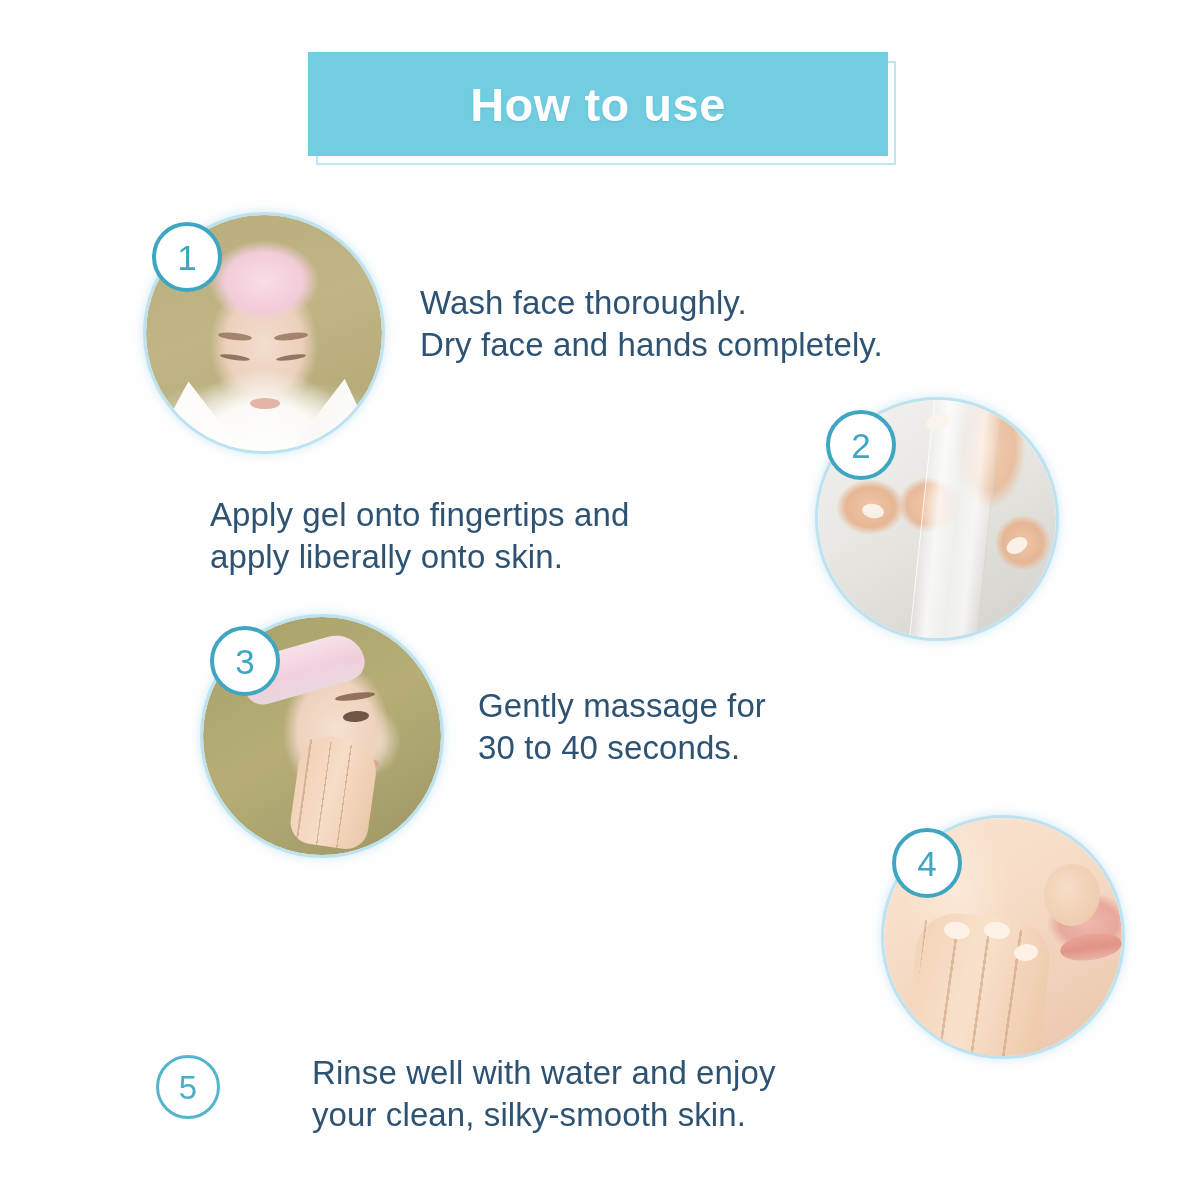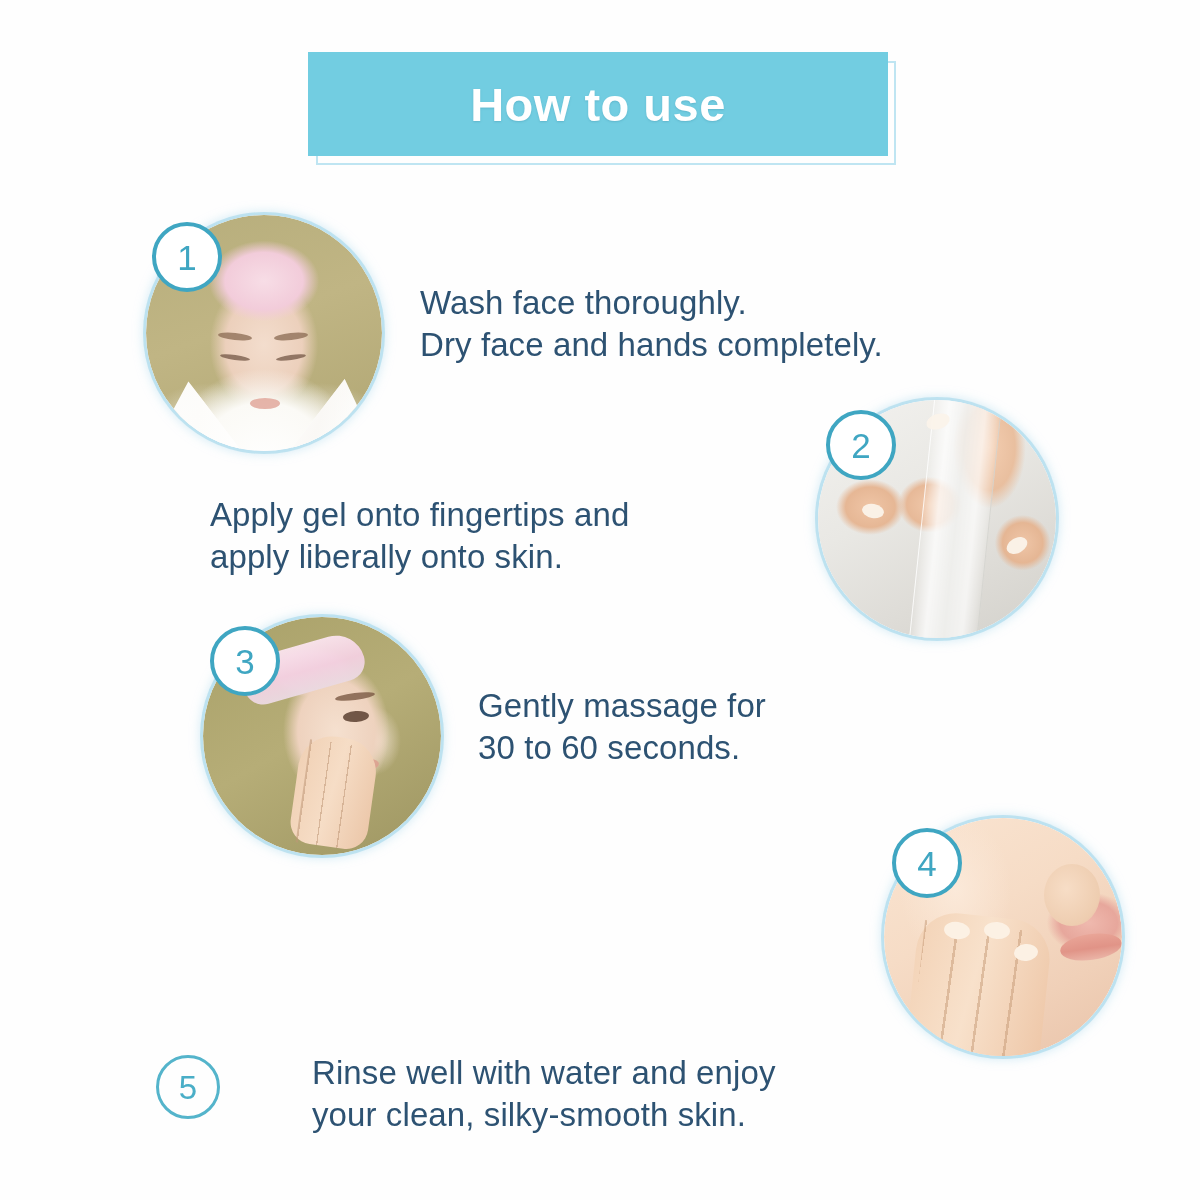--- a/index.html
+++ b/index.html
@@ -364,21 +364,21 @@
       <div class="brow"></div>
       <div class="eye"></div>
       <div class="lips"></div>
       <div class="hand"></div>
     </div>
   </div>
   <div class="badge filled b3">
     <span>3</span>
   </div>
   <div class="steptext t3">Gently massage for
-30 to 60 seconds.</div>
+30 to 40 seconds.</div>
 
   <div class="photo ph4">
     <div class="img">
       <div class="nose"></div>
       <div class="lips"></div>
       <div class="fingers"></div>
       <div class="fn1"></div>
       <div class="fn2"></div>
       <div class="fn3"></div>
     </div>

